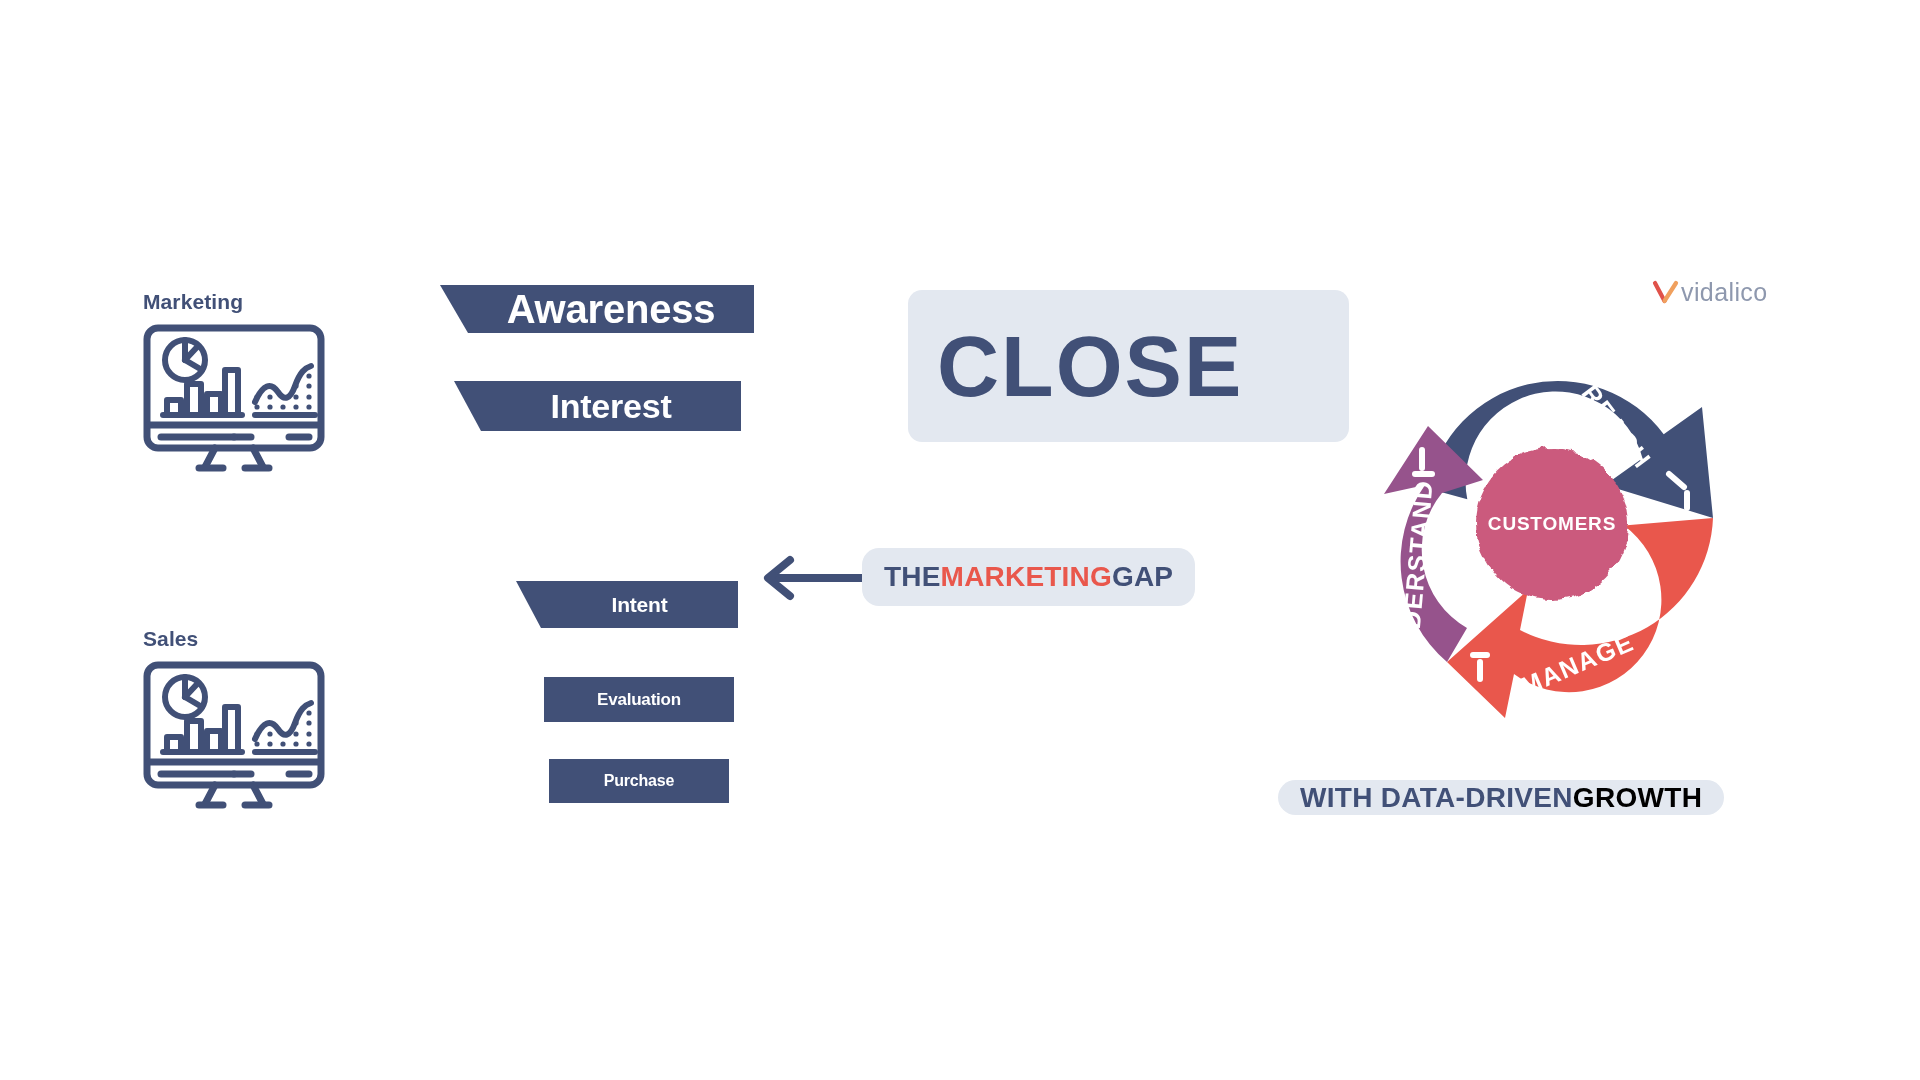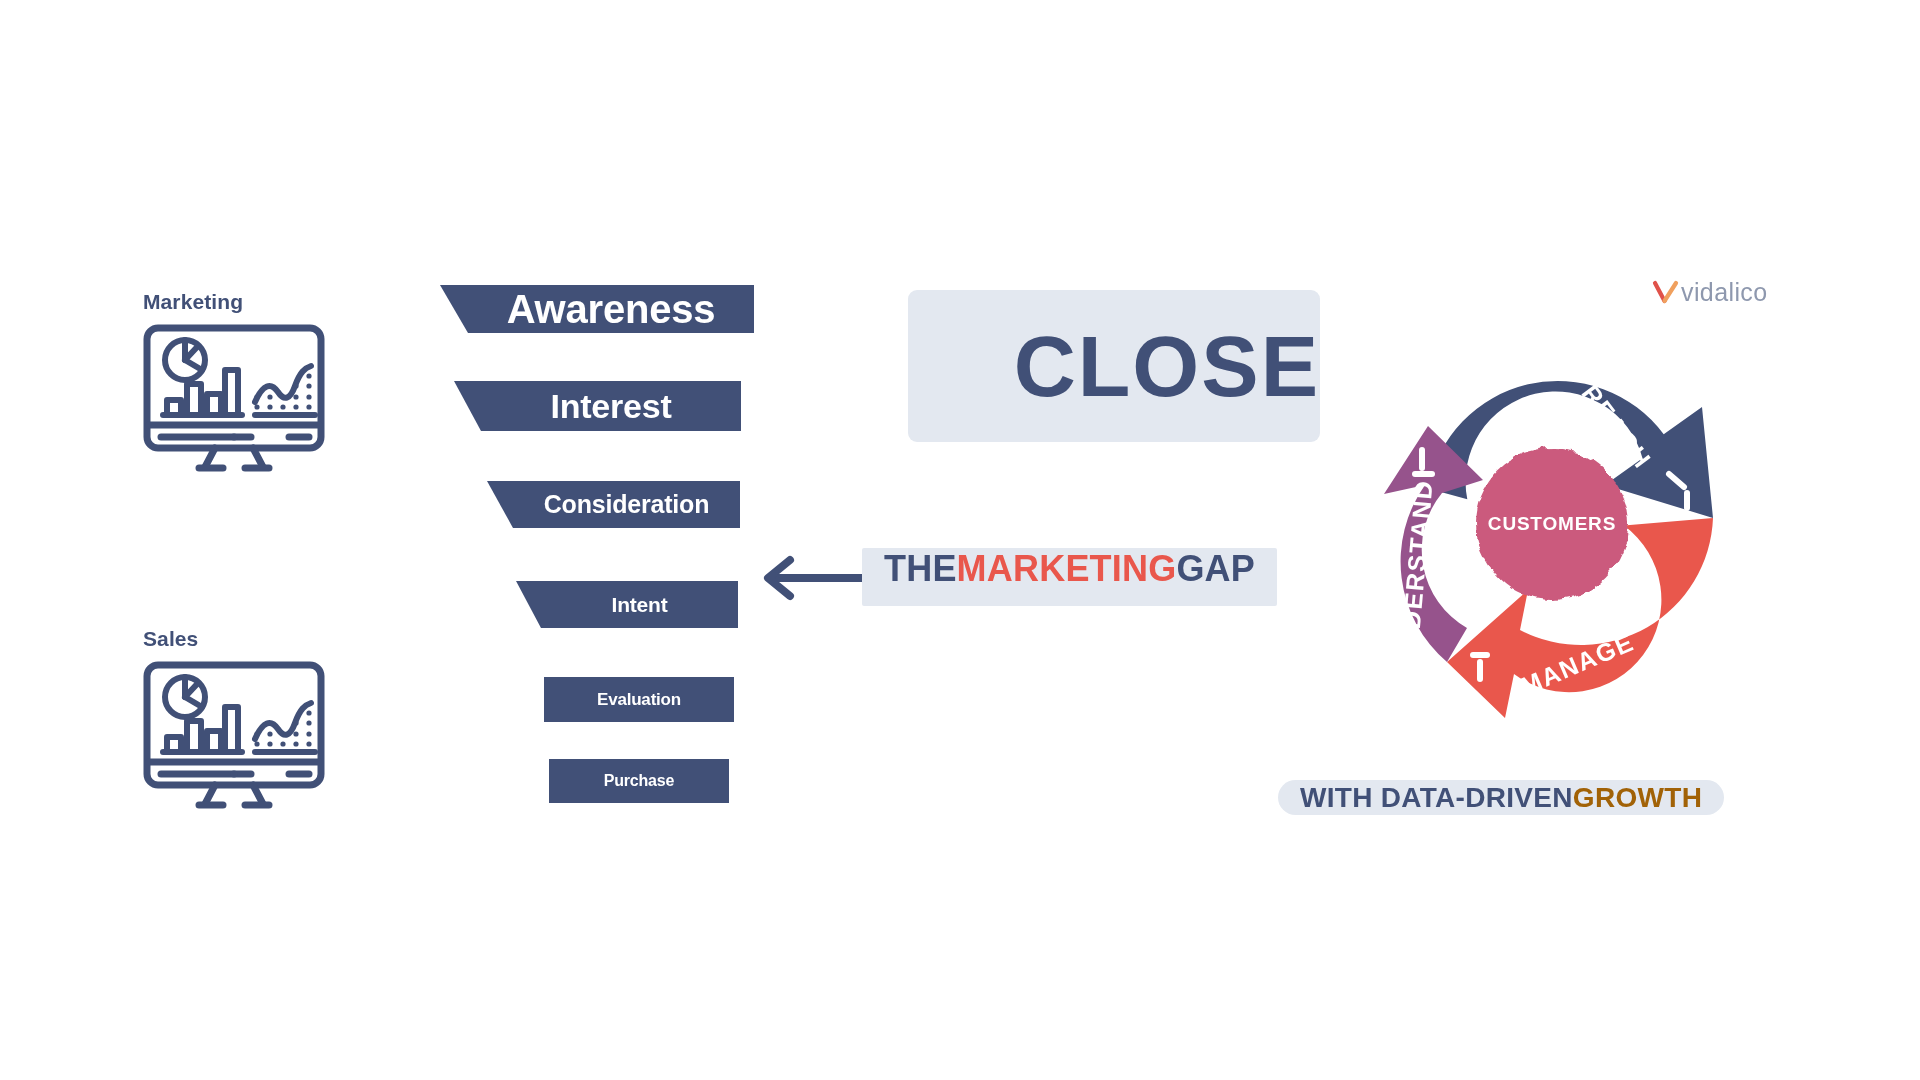--- a/index.html
+++ b/index.html
@@ -44,45 +44,46 @@
   }
 
   
   #close-pill {
     position: absolute;
     left: 908px;
     top: 290px;
     width: 412px;
     height: 152px;
     background: #e3e8f0;
-    border-radius: 9px;
+    border-radius: 14px;
     display: flex;
     align-items: center;
-    justify-content: flex-end;
+    justify-content: flex-start;
+    padding-left: 29px;
   }
   #close-pill .close-word {
     font-size: 86px;
     font-weight: bold;
     color: #415077;
     letter-spacing: 2px;
     line-height: 1;
   }
 
   
   #gap-callout {
     position: absolute;
     left: 862px;
     top: 548px;
     height: 58px;
     padding: 0 22px;
     background: #e3e8f0;
-    border-radius: 2px;
+    border-radius: 17px;
     display: flex;
-    align-items: flex-start;
-    font-size: 36px;
+    align-items: center;
+    font-size: 28px;
     font-weight: bold;
     letter-spacing: .2px;
     color: #415077;
     white-space: nowrap;
   }
   .gap-accent { color: #e9574c; }
   #gap-arrow { position: absolute; left: 750px; top: 552px; }
 
   
   #cycle { position: absolute; left: 1362px; top: 322px; }
@@ -119,21 +120,21 @@
     background: #e3e8f0;
     border-radius: 23px;
     display: flex;
     align-items: center;
     font-size: 28px;
     font-weight: bold;
     letter-spacing: .3px;
     color: #415077;
     white-space: nowrap;
   }
-  .growth-accent { color: #a16207; }
+  .growth-accent { color: #000000; }
 </style>
 </head>
 <body>
 
 <div class="monitor-card" style="left:143px; top:290px;">
   <div class="monitor-label">Marketing</div>
   <svg class="monitor-icon" width="182" height="148" viewBox="0 0 182 148">
     <g fill="none" stroke="#415077" stroke-width="7" stroke-linecap="round" stroke-linejoin="round">
       <rect x="4" y="4" width="174" height="120" rx="11"></rect>
       <line x1="6" y1="101" x2="176" y2="101"></line>
@@ -228,24 +229,20 @@
 
 <div id="funnel">
   <div class="funnel-row" style="left: 0px; top: 0px; width: 314px; height: 48px;">
     <div class="funnel-shape" style="clip-path: polygon(0% 0%, 100% 0%, 100% 100%, 8.92% 100%);"></div>
     <div class="funnel-text" style="font-size: 40px; padding-left: 28px;">Awareness</div>
   </div>
   <div class="funnel-row" style="left: 14px; top: 96px; width: 287px; height: 50px;">
     <div class="funnel-shape" style="clip-path: polygon(0% 0%, 100% 0%, 100% 100%, 9.41% 100%);"></div>
     <div class="funnel-text" style="font-size: 34px; padding-left: 27px;">Interest</div>
   </div>
-  <div class="funnel-row" style="left: 47px; top: 196px; width: 253px; height: 47px;">
-    <div class="funnel-shape" style="clip-path: polygon(0% 0%, 100% 0%, 100% 100%, 10.28% 100%);"></div>
-    <div class="funnel-text" style="font-size: 25px; padding-left: 26px;">Consideration</div>
-  </div>
   <div class="funnel-row" style="left: 76px; top: 296px; width: 222px; height: 47px;">
     <div class="funnel-shape" style="clip-path: polygon(0% 0%, 100% 0%, 100% 100%, 11.26% 100%);"></div>
     <div class="funnel-text" style="font-size: 21px; padding-left: 25px;">Intent</div>
   </div>
   <div class="funnel-row" style="left: 104px; top: 392px; width: 190px; height: 45px; border-radius: 22px;">
     <div class="funnel-shape"></div>
     <div class="funnel-text" style="font-size: 17px; padding-left: 0px;">Evaluation</div>
   </div>
   <div class="funnel-row" style="left: 109px; top: 474px; width: 180px; height: 44px;">
     <div class="funnel-shape"></div>

